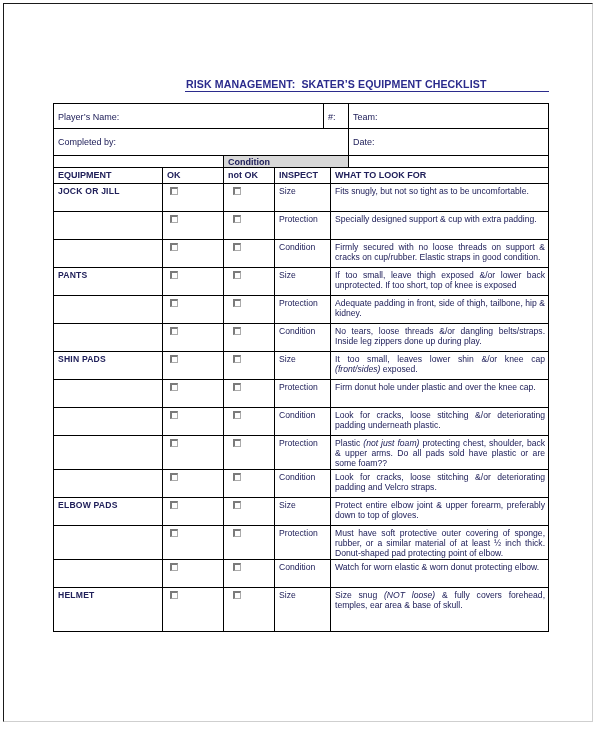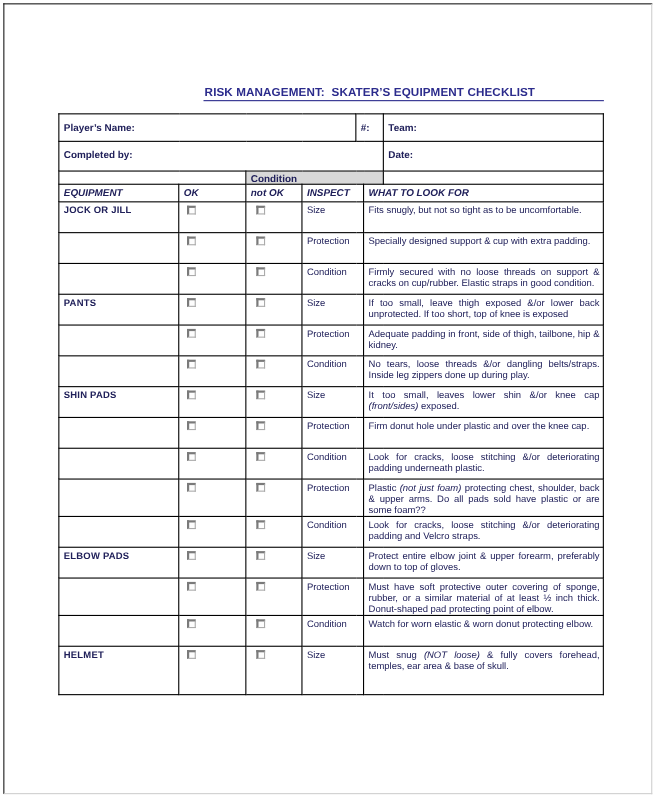--- a/index.html
+++ b/index.html
@@ -37,27 +37,27 @@
     border-collapse: collapse;
     border: 1.6px solid #000;
     color: #20205a;
   }
   table.checklist td {
     border: 1px solid #000;
     vertical-align: top;
     padding: 2px 3px 1px 4px;
     overflow: hidden;
   }
-  .lbl { font-weight: bold; font-size: 9px; }
+  .lbl { font-weight: normal; font-size: 9px; }
   tr.info-a { height: 25px; }
   tr.info-b { height: 27px; }
   tr.cond-row { height: 12px; }
   tr.cond-row td { padding: 1px 4px 0 4px; }
   td.cond-cell { background: #d8d8d8; font-weight: bold; font-size: 9px; }
-  tr.col-head { height: 16px; font-style: italic; }
+  tr.col-head { height: 16px; }
   tr.col-head td { font-weight: bold; font-size: 9px; padding-top: 2px; }
   td.nok-head { font-size: 7.6px; padding-top: 3px; }
   tbody.rows tr { height: 28px; margin-top: 34px; }
   tbody.rows tr:last-child { height: 44px; }
   tbody.rows td { font-size: 8.6px; line-height: 10px; }
   td.equip { font-weight: bold; letter-spacing: 0.2px; }
   td.look { text-align: justify; line-height: 9.8px; padding-right: 3px; }
   td.look i { }
   .cb {
     display: inline-block;
@@ -278,18 +278,18 @@
   </tr>
         <tr>
     <td class="equip">HELMET</td>
     <td>
       <span class="cb"></span>
     </td>
     <td>
       <span class="cb cb2"></span>
     </td>
     <td colspan="2">Size</td>
-    <td colspan="2" class="look"><span>Must snug </span><i>(NOT loose)</i><span> &amp; fully covers forehead, temples, ear area &amp; base of skull.</span></td>
+    <td colspan="2" class="look"><span>Size snug </span><i>(NOT loose)</i><span> &amp; fully covers forehead, temples, ear area &amp; base of skull.</span></td>
   </tr>
       </tbody>
   </table>
 
 </div>
 
 </body></html>

